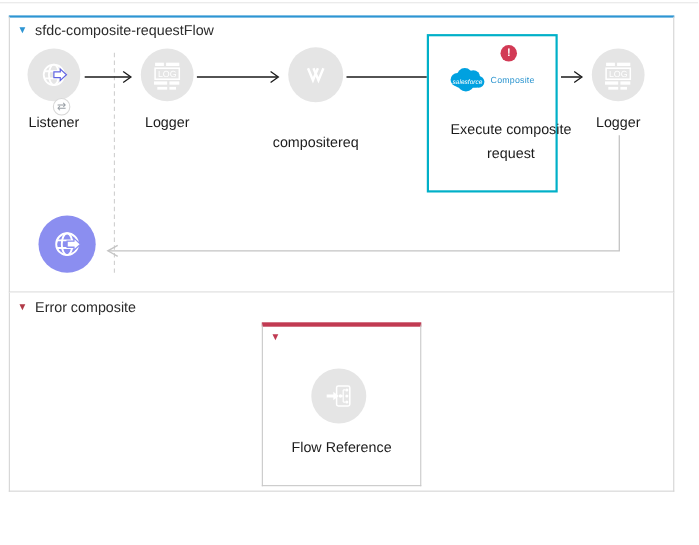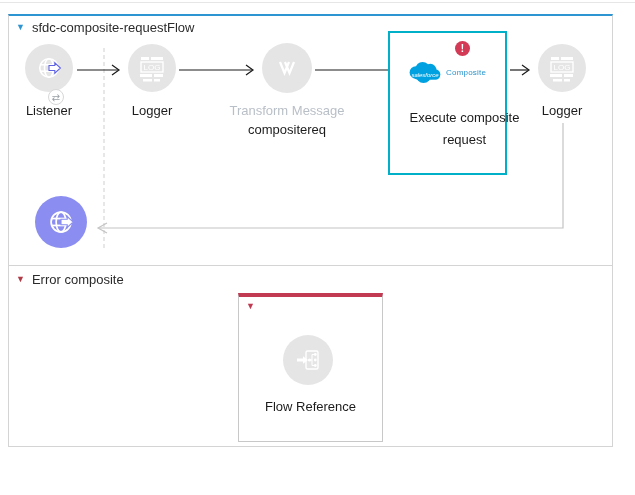--- a/index.html
+++ b/index.html
@@ -128,21 +128,20 @@
   <div class="abs node-label" style="left:92px;top:103px;width:120px;">Logger</div>
 
   <div class="abs circle" style="left:262px;top:43px;width:50px;height:50px;">
     <svg width="28" height="28" viewBox="0 0 28 28">
       <g stroke="#ffffff" stroke-width="2.2" fill="none" stroke-linejoin="miter">
         <polyline points="7,8 11.5,19 16,8"></polyline>
         <polyline points="12,8 16.5,19 21,8"></polyline>
       </g>
     </svg>
   </div>
-  <div class="abs node-label disabled" style="left:217px;top:103px;width:140px;">Transform Message</div>
   <div class="abs node-label" style="left:227px;top:122px;width:120px;">compositereq</div>
 
   <div class="abs sel-box">
     <div class="abs err-badge" style="left:65px;top:8px;">
       <span>!</span>
     </div>
     <div class="abs sf-row" style="left:16px;top:27px;">
       <svg width="37" height="25" viewBox="0 0 38 26">
         <g fill="#00a1e0">
           <circle cx="10" cy="13" r="6.5"></circle>

